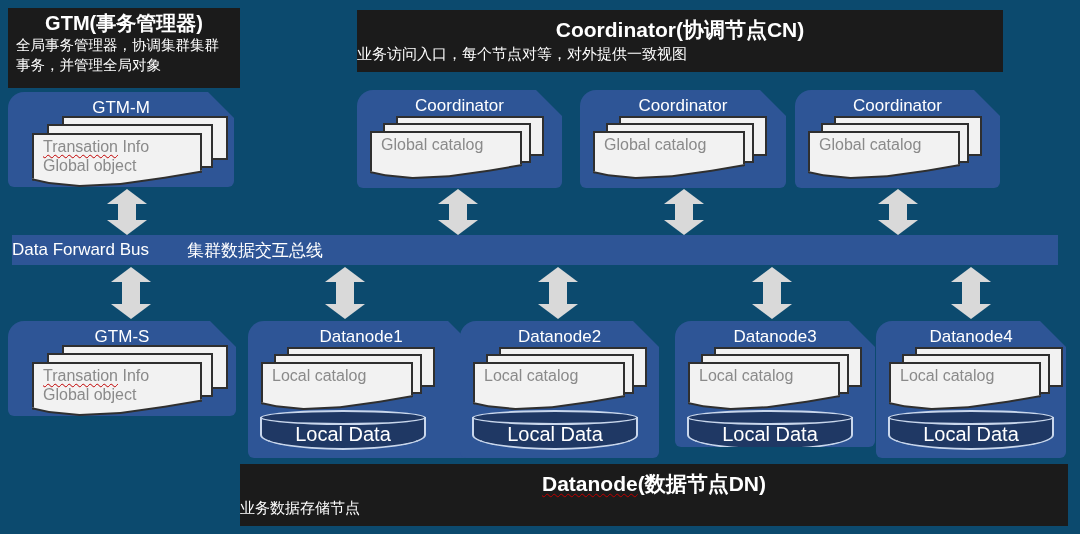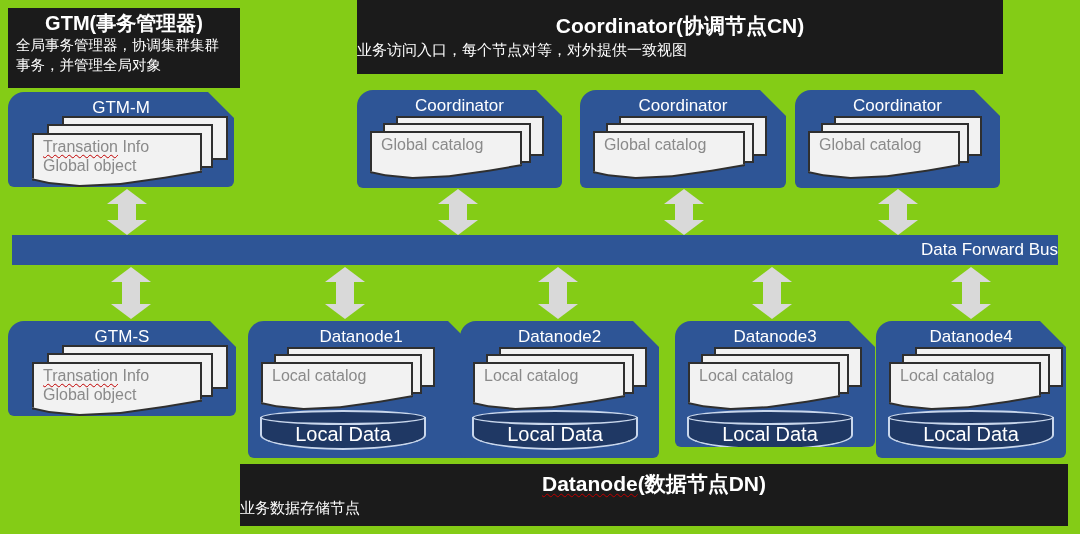--- a/index.html
+++ b/index.html
@@ -1,27 +1,27 @@
 <!DOCTYPE html>
 <html><head>
 <meta charset="utf-8">
 <style>
   html,body { margin:0; padding:0; background:#ffffff; }
   .canvas {
-    position:relative; width:1080px; height:534px; background:#84cc16;
+    position:relative; width:1080px; height:534px; background:#0c4a6e;
     font-family:"Liberation Sans","DejaVu Sans",sans-serif; overflow:hidden;
   }
   
   .blackbox { position:absolute; background:#1b1b1b; color:#ffffff; box-sizing:border-box; }
   .bb-title { font-size:21px; font-weight:bold; text-align:center; line-height:1.15; }
   .bb-sub   { font-size:15px; text-align:left; margin-top:3px; }
   .gtm-header { left:8px; top:8px; width:232px; height:80px; padding:4px 8px; }
   .gtm-header .bb-title { font-size:20px; }
   .gtm-header .bb-body  { font-size:14.5px; line-height:1.35; text-align:left; margin-top:1px; }
-  .coord-header { left:357px; top:0; width:646px; height:74px;
+  .coord-header { left:357px; top:10px; width:646px; height:62px;
     display:flex; flex-direction:column; justify-content:center; }
   .dn-footer { left:240px; top:464px; width:828px; height:62px;
     display:flex; flex-direction:column; justify-content:center; }
   
   .folder {
     position:absolute; background:#2e5596; color:#ffffff;
     border-radius:16px 2px 6px 6px;
     clip-path: polygon(0 0, calc(100% - 26px) 0, 100% 26px, 100% 100%, 0 100%);
   }
   .f-title { text-align:center; font-size:17px; padding-top:6px; font-weight:400; }
@@ -68,21 +68,21 @@
     position:absolute; left:0; top:7px; width:100%; bottom:0; background:#1f3864;
     border:2px solid #c9d7ec; border-top:none;
     border-radius:0 0 83px 83px / 0 0 15px 15px; box-sizing:border-box; z-index:1;
   }
   .cyl-label { position:absolute; left:0; right:0; top:13px; z-index:3;
     text-align:center; color:#ffffff; font-size:20px; }
   
   .bus {
     position:absolute; left:12px; top:235px; width:1046px; height:30px;
     background:#2e5596; color:#ffffff; display:flex; align-items:center;
-    justify-content:flex-end; font-size:17px;
+    justify-content:flex-start; font-size:17px;
   }
   .bus-zh { margin-left:38px; }
   
   .varrow { position:absolute; width:40px; }
   .vtop { top:189px; height:46px; }
   .vbot { top:267px; height:52px; }
   .ah { position:absolute; left:0; width:0; height:0;
     border-left:20px solid transparent; border-right:20px solid transparent; }
   .ah.up   { top:0;    border-bottom:15px solid #d9d9d9; }
   .ah.down { bottom:0; border-top:15px solid #d9d9d9; }
@@ -164,20 +164,21 @@
       <span class="ah down"></span>
     </div>
   <div class="varrow vtop" style="left:878px">
       <span class="ah up"></span>
       <span class="shaft"></span>
       <span class="ah down"></span>
     </div>
 
   <div class="bus">
     <span>Data Forward Bus</span>
+    <span class="bus-zh">集群数据交互总线</span>
   </div>
 
   <div class="varrow vbot" style="left:111px">
       <span class="ah up"></span>
       <span class="shaft"></span>
       <span class="ah down"></span>
     </div>
   <div class="varrow vbot" style="left:325px">
       <span class="ah up"></span>
       <span class="shaft"></span>

